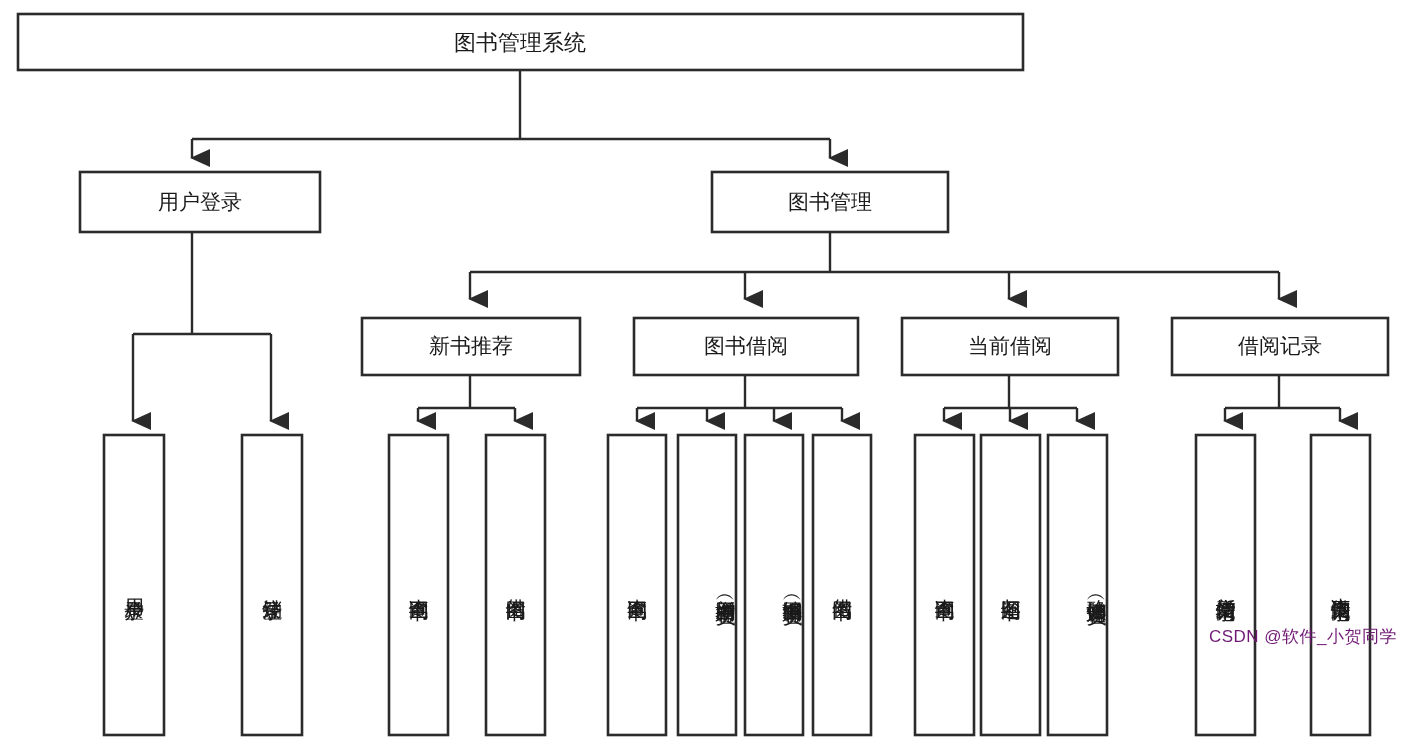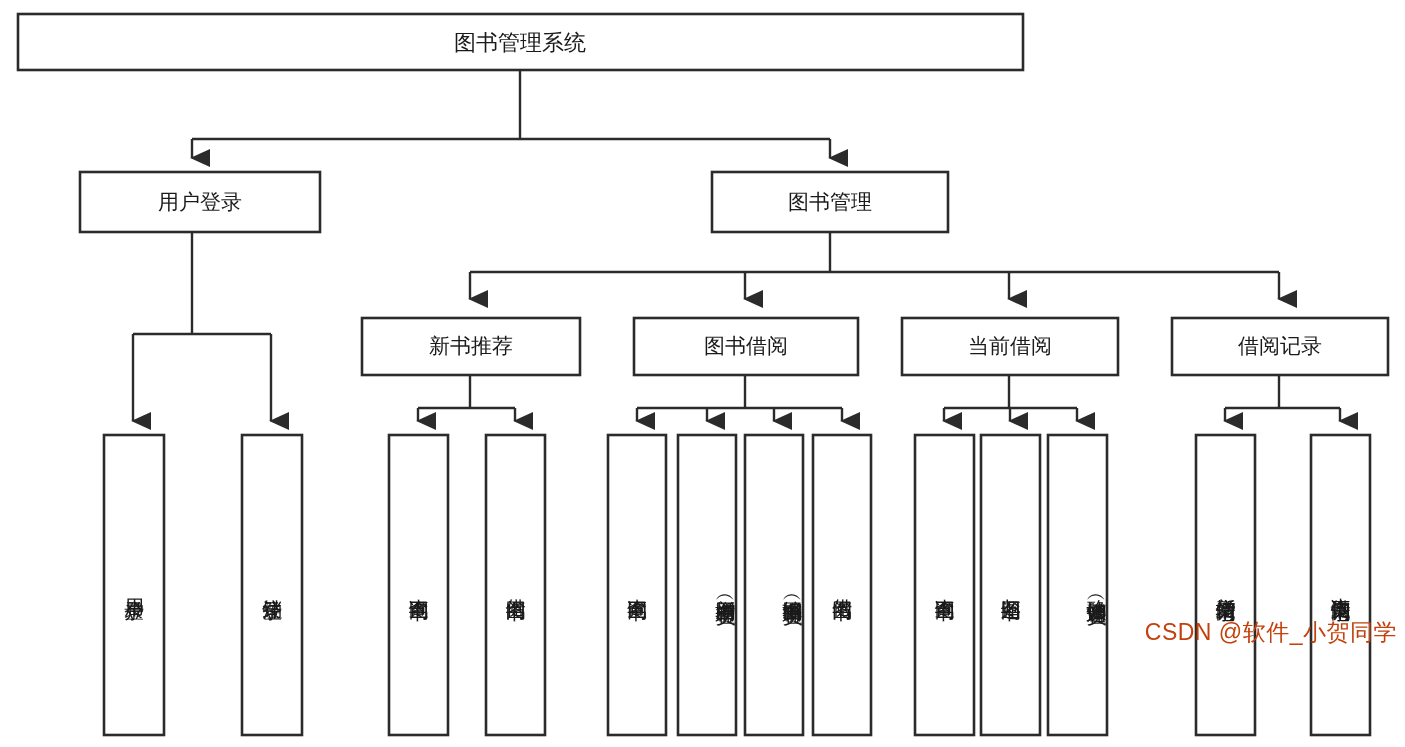--- a/index.html
+++ b/index.html
@@ -71,22 +71,22 @@
     pointer-events: none;
   }
   .leaf-label.mid {
     align-items: center;
   }
   .watermark {
     position: absolute;
     right: 8px;
     bottom: 4px;
     font-family: "Liberation Sans", "DejaVu Sans", sans-serif;
-    font-size: 23px;
-    color: #c2410c;
+    font-size: 17px;
+    color: #701a75;
     letter-spacing: 0.5px;
     white-space: nowrap;
   }
 </style>
 </head>
 <body>
 
 <div id="diagram-root">
 
   <svg id="diagram-svg" viewBox="0 0 1405 747" xmlns="http://www.w3.org/2000/svg">

